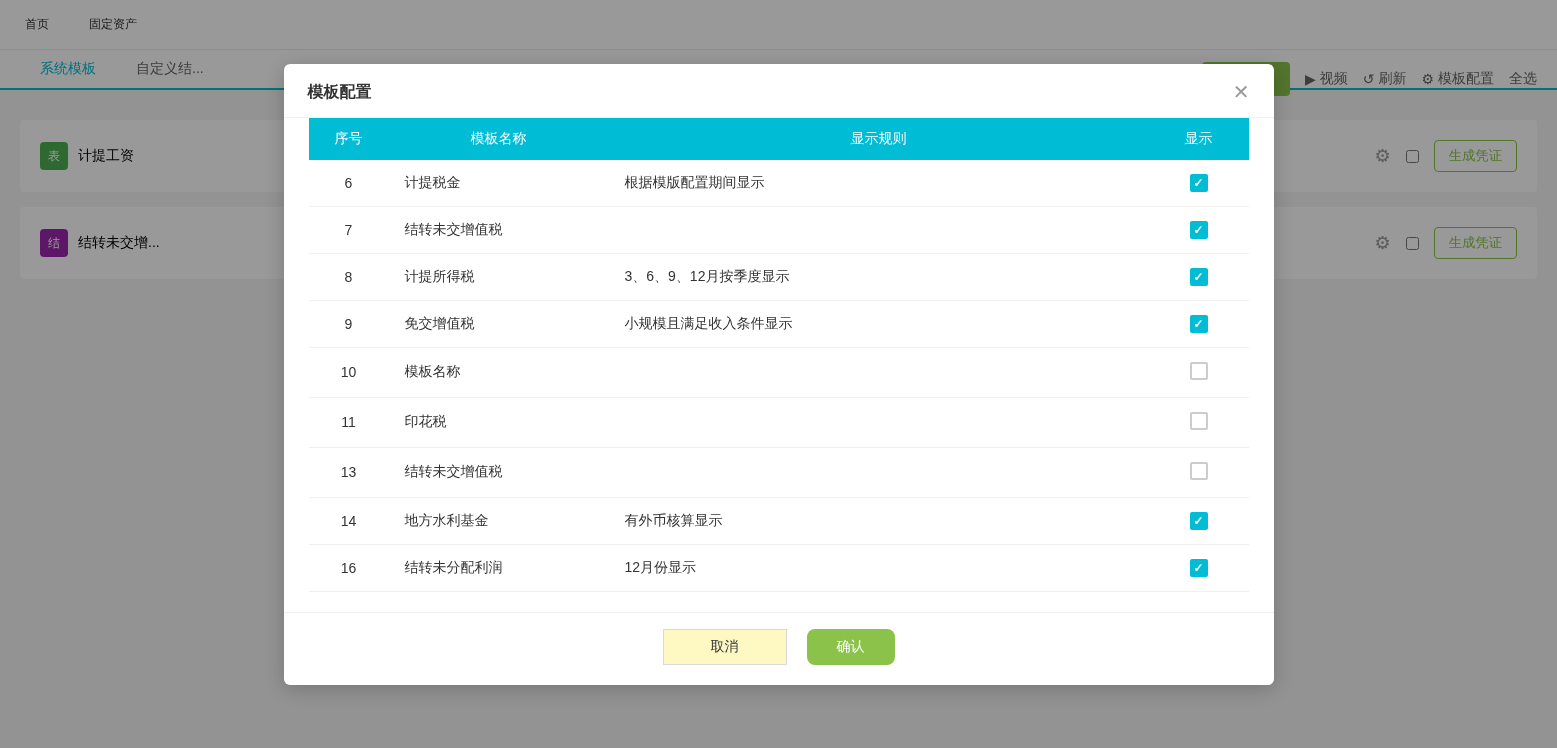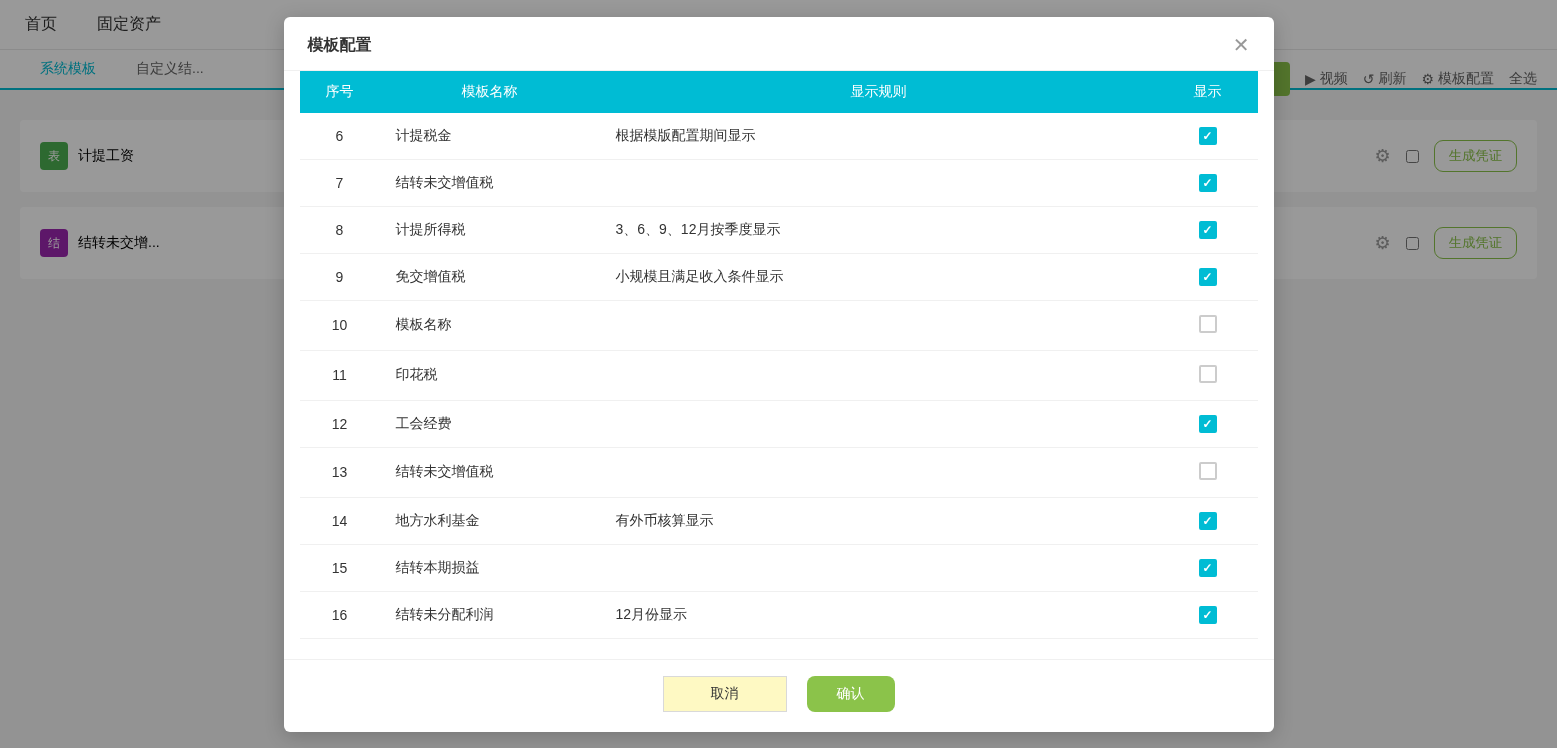--- a/index.html
+++ b/index.html
@@ -27,21 +27,21 @@
       background: #fff;
       height: 50px;
       display: flex;
       align-items: center;
       padding: 0 20px;
       border-bottom: 1px solid #e8e8e8;
       gap: 30px;
     }
     .nav-item {
       color: #333;
-      font-size: 16px;
+      font-size: 12px;
       cursor: pointer;
       padding: 0 5px;
     }
 
     
     .tab-bar {
       background: #fff;
       display: flex;
       align-items: center;
       border-bottom: 2px solid #00bcd4;
@@ -131,21 +131,21 @@
     .card-right {
       display: flex;
       align-items: center;
       gap: 15px;
     }
     .btn-generate {
       border: 1px solid #8bc34a;
       color: #8bc34a;
       background: #fff;
       padding: 6px 14px;
-      border-radius: 9px;
+      border-radius: 4px;
       cursor: pointer;
     }
     .gear-icon {
       color: #999;
       cursor: pointer;
       font-size: 18px;
     }
 
     
     .overlay {
@@ -183,21 +183,21 @@
     }
     .modal-close {
       font-size: 20px;
       color: #999;
       cursor: pointer;
       line-height: 1;
     }
     .modal-body {
       flex: 1;
       overflow-y: auto;
-      padding: 0 16px 20px;
+      padding: 0 25px 20px;
       border-radius: 17px;
     }
 
     
     .config-table {
       width: 100%;
       border-collapse: collapse;
     }
     .config-table thead tr {
       background: #00bcd4;
@@ -413,41 +413,29 @@
               <td></td>
               <td style="text-align: center;"><div class="custom-checkbox"></div></td>
             </tr>
             <tr>
               <td>11</td>
               <td>印花税</td>
               <td></td>
               <td style="text-align: center;"><div class="custom-checkbox"></div></td>
             </tr>
             <tr>
-              <td>12</td>
-              <td>工会经费</td>
-              <td></td>
-              <td style="text-align: center;"><div class="custom-checkbox checked"></div></td>
-            </tr>
-            <tr>
               <td>13</td>
               <td>结转未交增值税</td>
               <td></td>
               <td style="text-align: center;"><div class="custom-checkbox"></div></td>
             </tr>
             <tr>
               <td>14</td>
               <td>地方水利基金</td>
               <td>有外币核算显示</td>
-              <td style="text-align: center;"><div class="custom-checkbox checked"></div></td>
-            </tr>
-            <tr>
-              <td>15</td>
-              <td>结转本期损益</td>
-              <td></td>
               <td style="text-align: center;"><div class="custom-checkbox checked"></div></td>
             </tr>
             <tr>
               <td>16</td>
               <td>结转未分配利润</td>
               <td>12月份显示</td>
               <td style="text-align: center;"><div class="custom-checkbox checked"></div></td>
             </tr>
           </tbody>
       </table>

